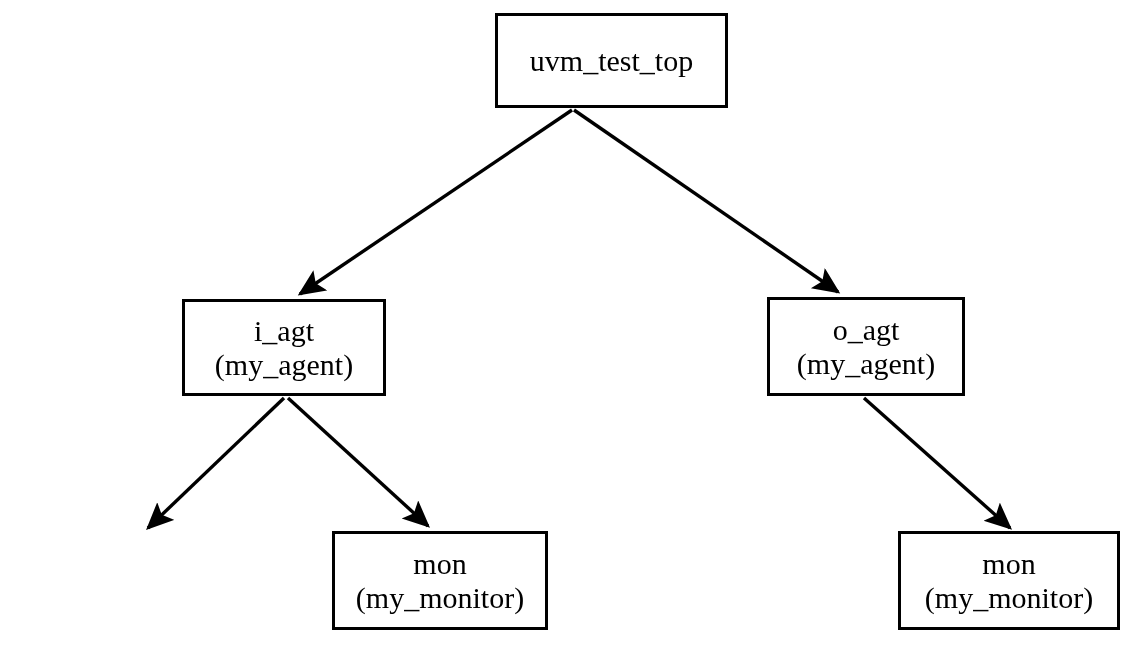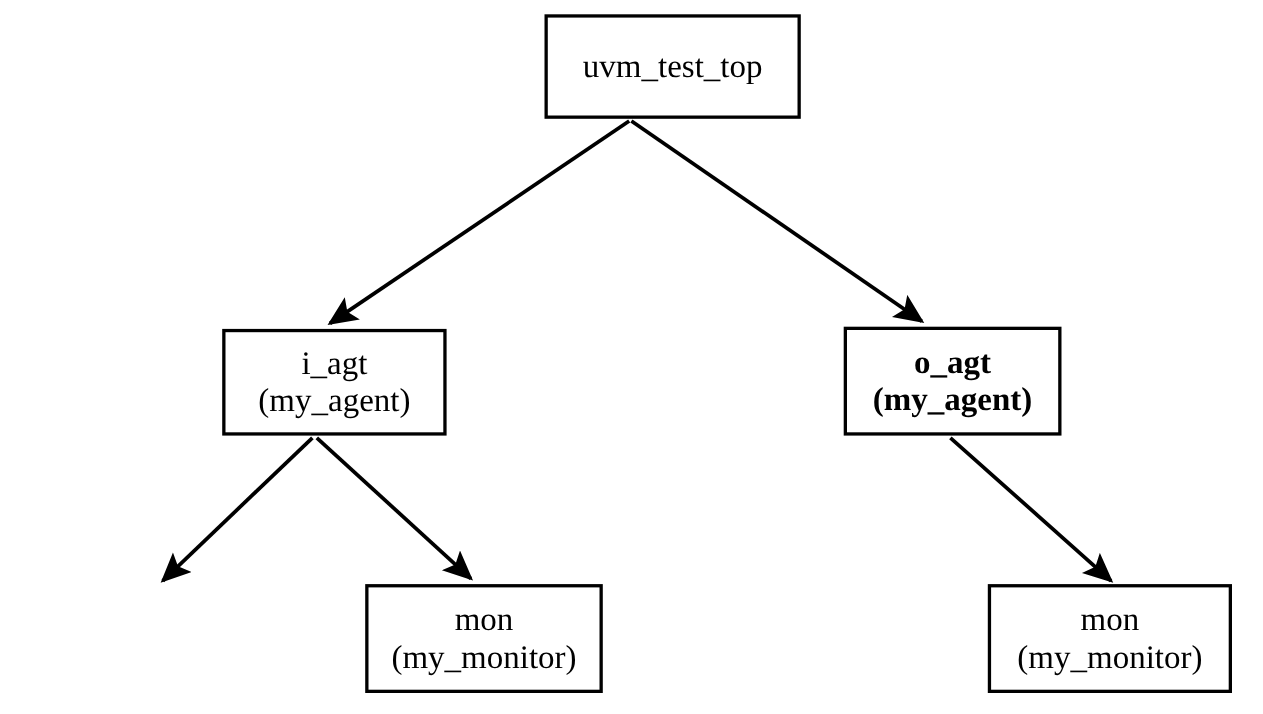--- a/index.html
+++ b/index.html
@@ -41,22 +41,22 @@
   }
   .node .line1 {
     font-size: 30px;
     white-space: nowrap;
   }
   .node .line2 {
     font-size: 30px;
     white-space: nowrap;
   }
   #node-top    { left: 455px; top: 13px;  width: 233px; height: 95px; margin-left: 40px; }
-  #node-iagt   { left: 182px; top: 299px; width: 204px; height: 97px; margin-left: 20px; }
-  #node-oagt   { left: 767px; top: 297px; width: 198px; height: 99px; font-weight: bold; }
+  #node-iagt   { left: 182px; top: 299px; width: 204px; height: 97px; }
+  #node-oagt   { left: 767px; top: 297px; width: 198px; height: 99px; }
   #node-drv    { left: 24px;  top: 533px; width: 216px; height: 97px; }
   #node-mon-i  { left: 332px; top: 531px; width: 216px; height: 99px; }
   #node-mon-o  { left: 898px; top: 531px; width: 222px; height: 99px; }
 
   .watermark {
     position: absolute;
     left: 838px;
     top: 570px;
     font-size: 33px;
     font-family: "DejaVu Sans", sans-serif;

